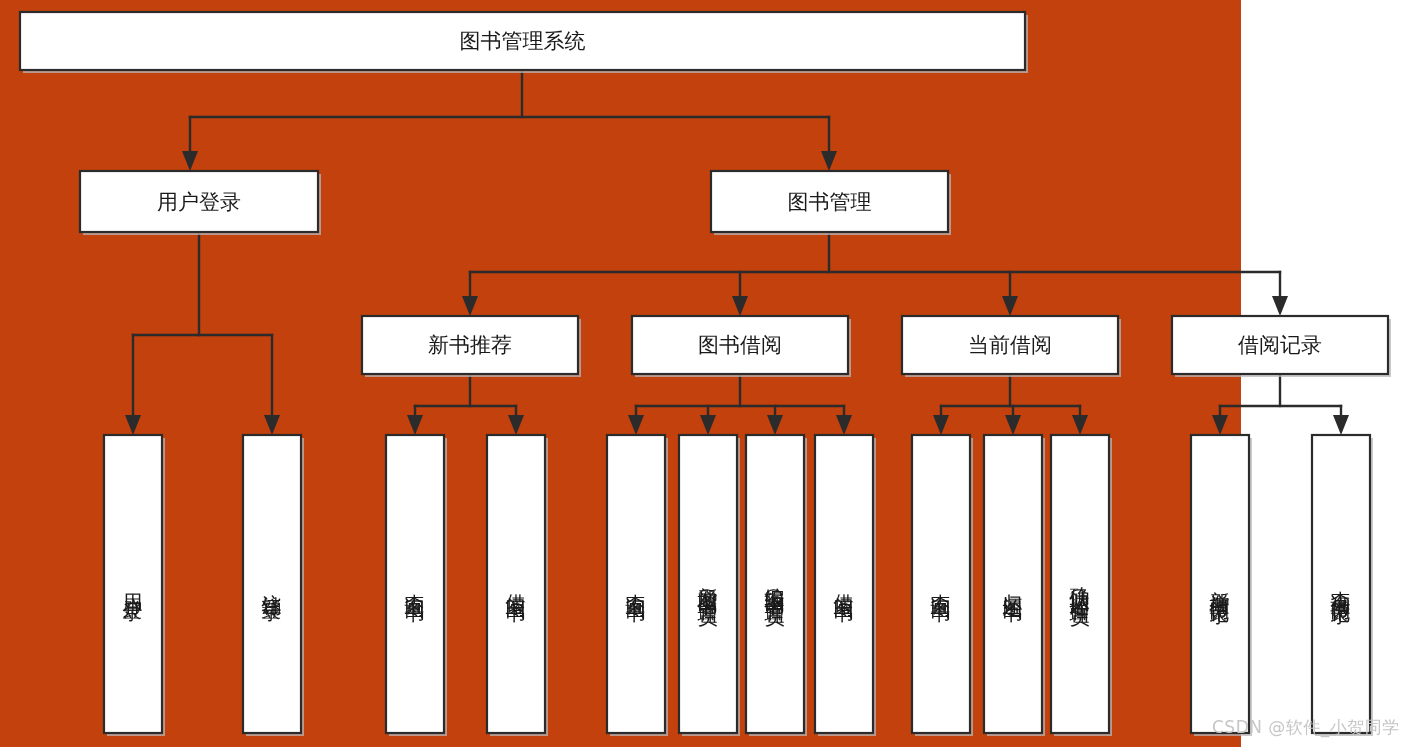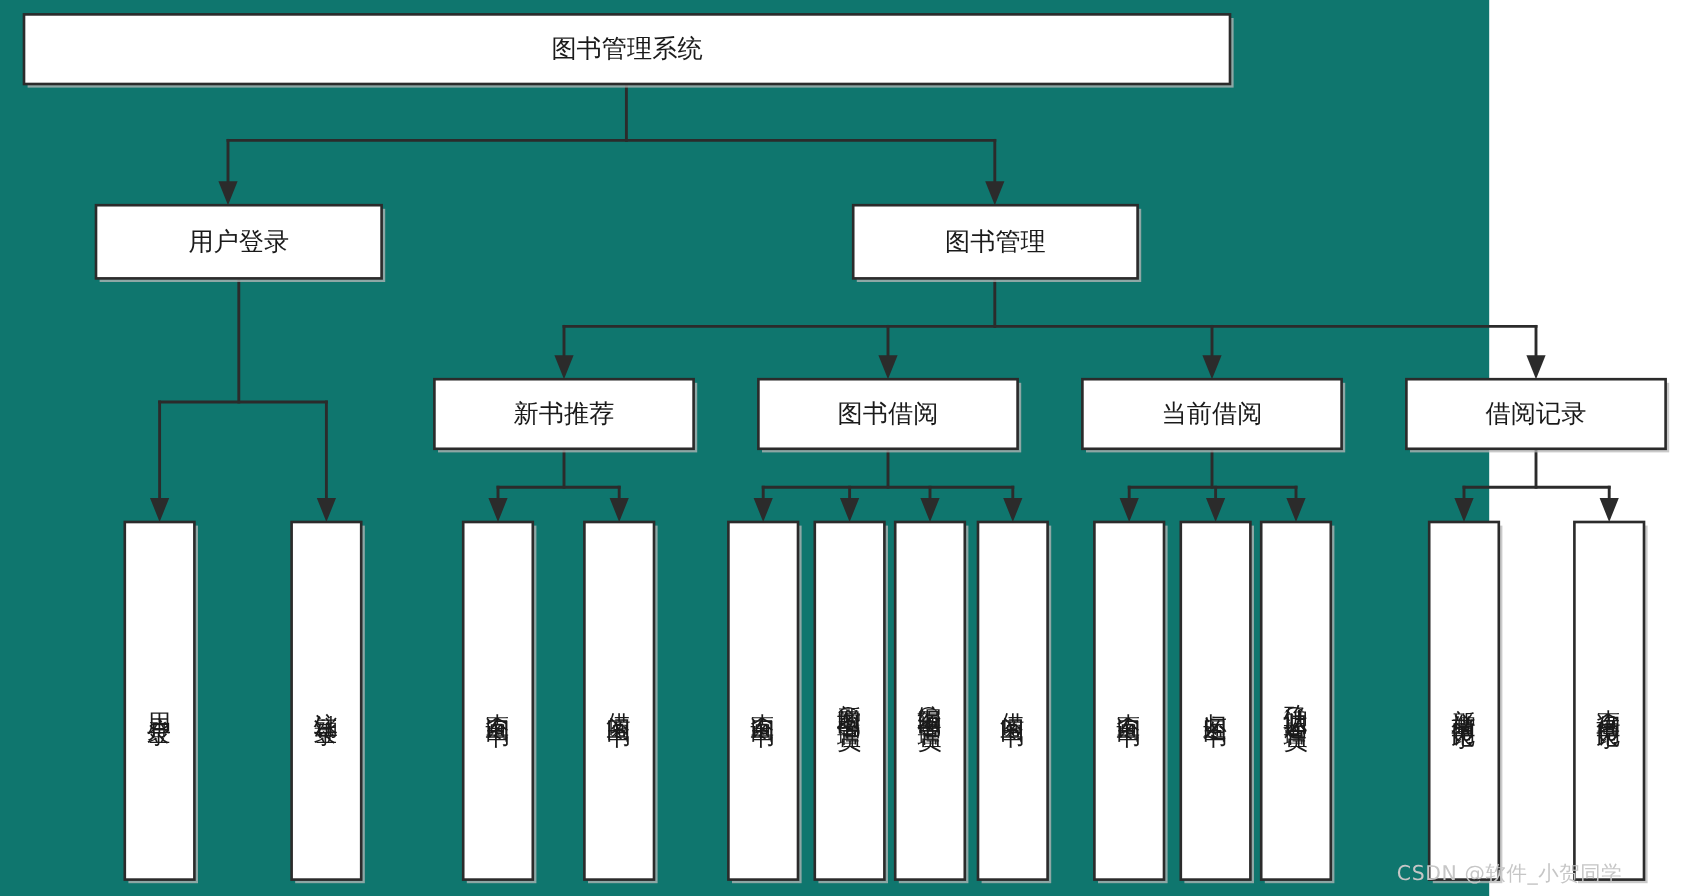--- a/index.html
+++ b/index.html
@@ -10,21 +10,21 @@
   body {
     width: 1405px;
     height: 747px;
     font-family: "DejaVu Sans", "Liberation Sans", sans-serif;
     overflow: hidden;
   }
   #diagram-root {
     position: relative;
     width: 1241px;
     height: 747px;
-    background: #0f766e;
+    background: #c2410c;
   }
   svg.tree-canvas {
     position: absolute;
     left: 0;
     top: 0;
     width: 1405px;
     height: 747px;
     display: block;
   }
   .node-rect {
@@ -248,15 +248,15 @@
       <div class="node-label-v" style="left: 679px; top: 435px; width: 58px; height: 298px; display: flex; align-items: center; justify-content: center;">新增图书（管理员）</div>
       <div class="node-label-v" style="left: 746px; top: 435px; width: 58px; height: 298px; display: flex; align-items: center; justify-content: center;">编辑图书（管理员）</div>
       <div class="node-label-v" style="left: 815px; top: 435px; width: 58px; height: 298px; display: flex; align-items: center; justify-content: center;">借阅图书</div>
       <div class="node-label-v" style="left: 912px; top: 435px; width: 58px; height: 298px; display: flex; align-items: center; justify-content: center;">查询图书</div>
       <div class="node-label-v" style="left: 984px; top: 435px; width: 58px; height: 298px; display: flex; align-items: center; justify-content: center;">归还图书</div>
       <div class="node-label-v" style="left: 1051px; top: 435px; width: 58px; height: 298px; display: flex; align-items: center; justify-content: center;">确认归还（管理员）</div>
       <div class="node-label-v" style="left: 1191px; top: 435px; width: 58px; height: 298px; display: flex; align-items: center; justify-content: center;">新增借阅记录</div>
       <div class="node-label-v" style="left: 1312px; top: 435px; width: 58px; height: 298px; display: flex; align-items: center; justify-content: center;">查询借阅记录</div>
     </div>
 
-  <div class="watermark" style="left: 1164px; top: 716px;">CSDN @软件_小贺同学</div>
+  <div class="watermark" style="left: 1212px; top: 716px;">CSDN @软件_小贺同学</div>
 
 </div>
 
 </body></html>

